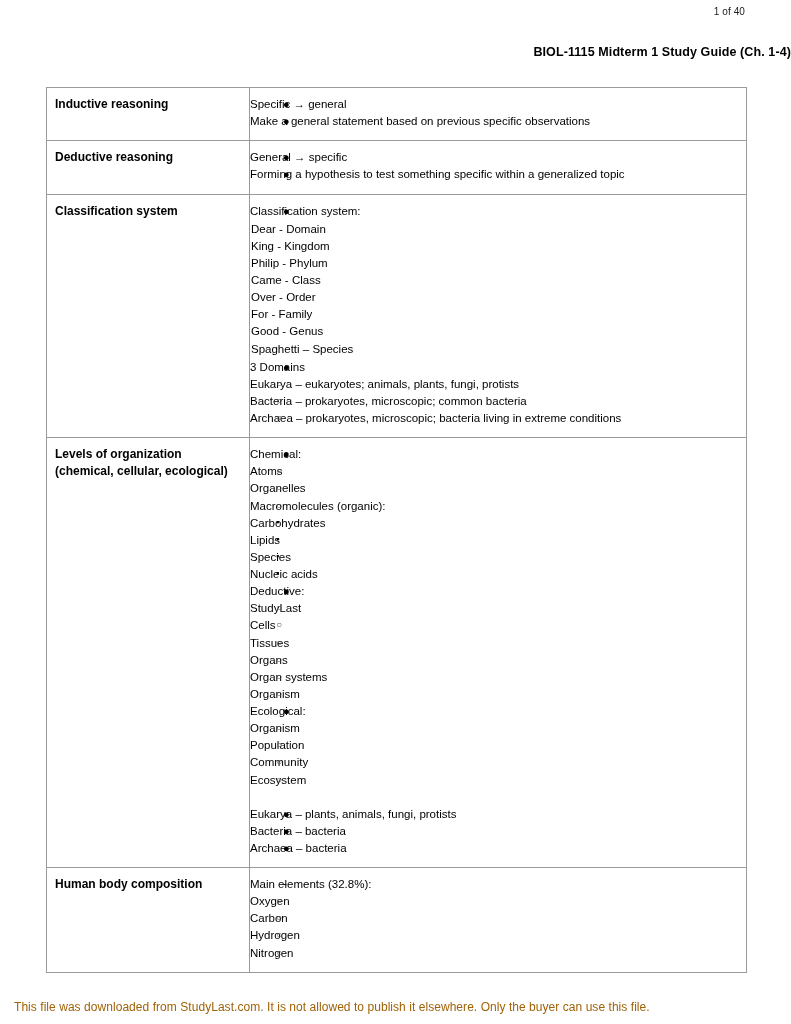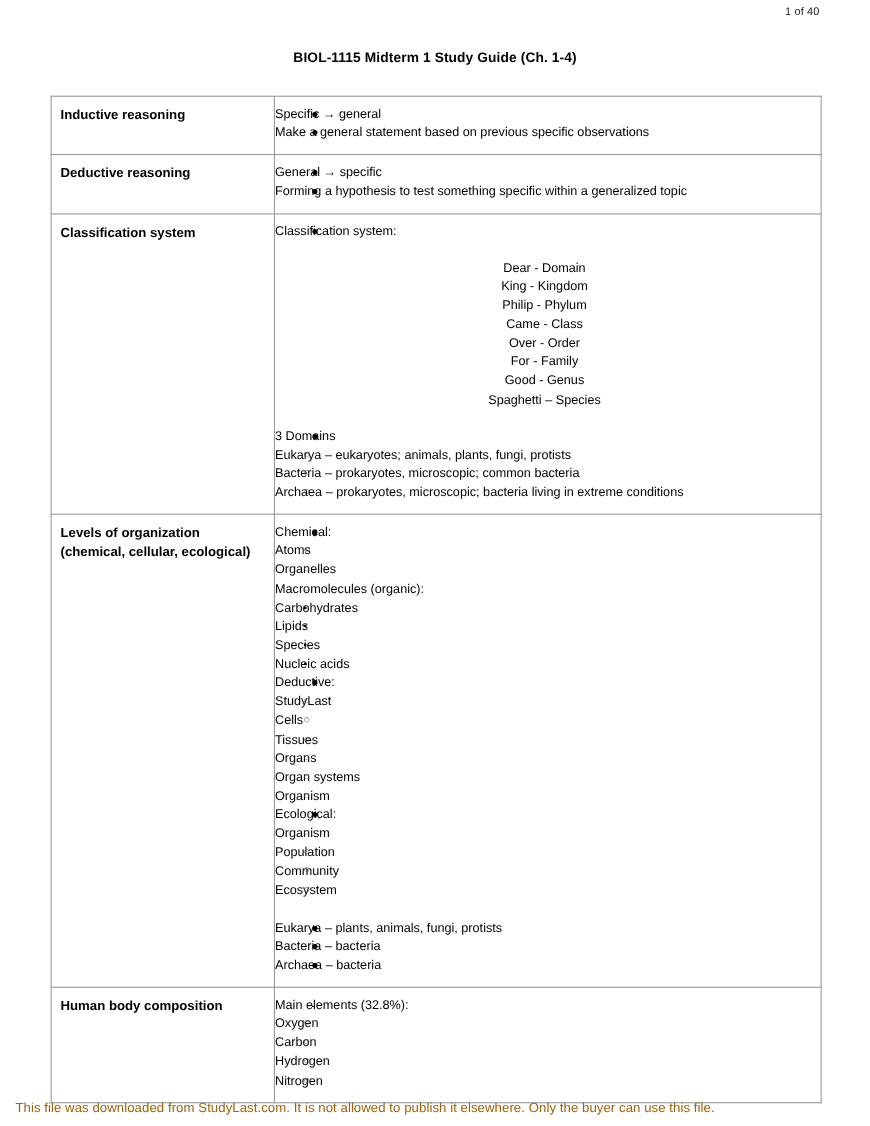--- a/index.html
+++ b/index.html
@@ -31,21 +31,21 @@
     font-size: 10px;
     color: #222;
     letter-spacing: 0.1px;
   }
 
   .doc-title {
     position: absolute;
     top: 45px;
     left: 0;
     right: 0;
-    text-align: center;
+    text-align: right;
     font-size: 12.5px;
     font-weight: bold;
     letter-spacing: 0.1px;
   }
 
   
   .study-table {
     position: absolute;
     top: 87px;
     left: 46px;
@@ -134,24 +134,23 @@
   .lvl3 > li > .marker {
     position: absolute;
     left: 26px;
     top: 0;
     font-size: 9px;
     line-height: 1.75;
   }
 
   
   .plain-lines {
-    margin: 16px;
+    margin: 1px;
     padding: 0;
     list-style: none;
-    text-align: center;
   }
   .plain-lines > li {
     padding-left: 45px;
     min-height: 17px;
   }
 
   .spacer-line {
     height: 17px;
   }
 

